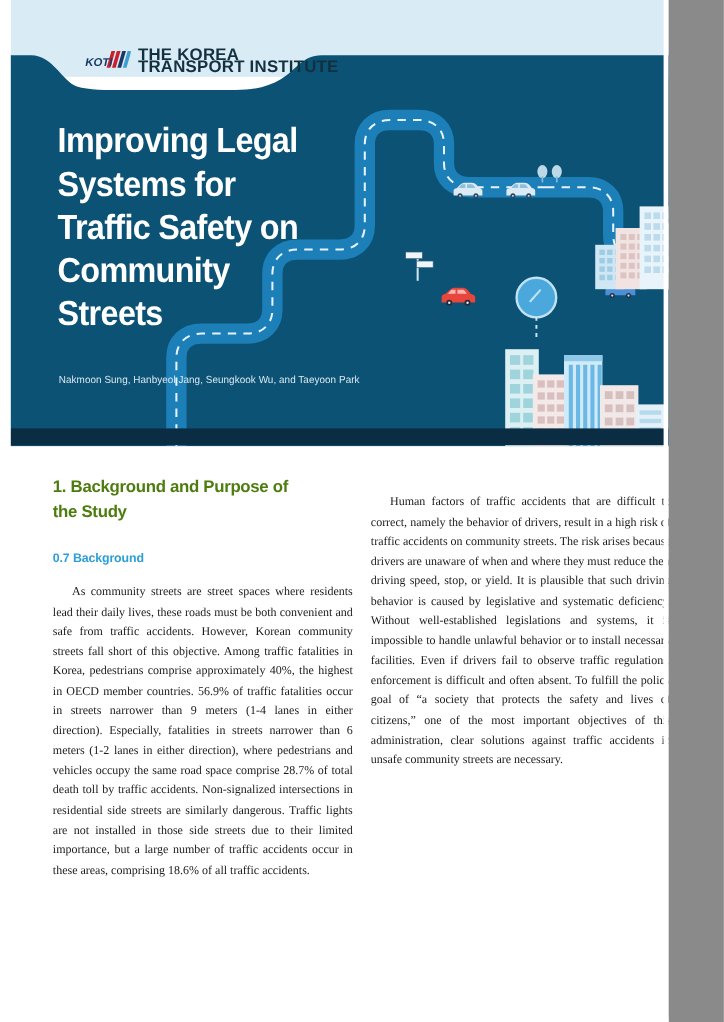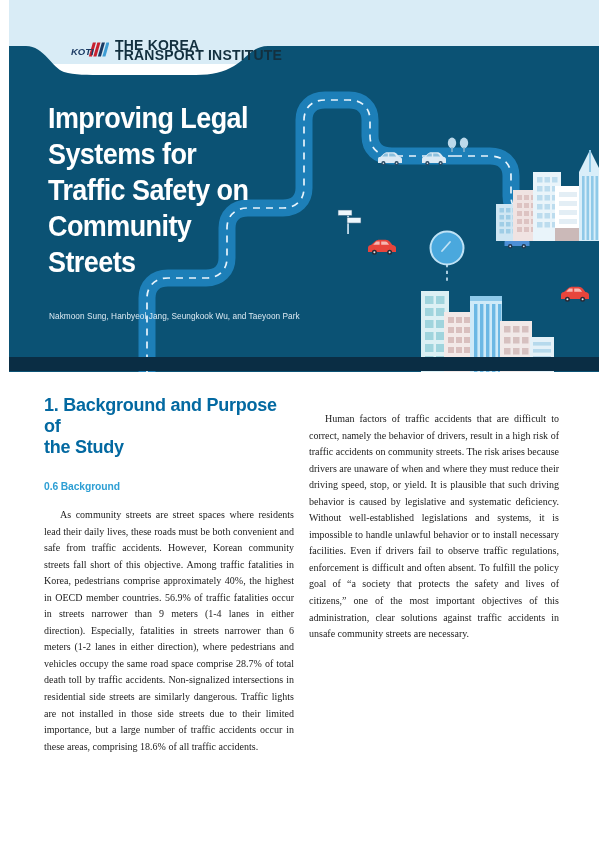--- a/index.html
+++ b/index.html
@@ -2,21 +2,21 @@
 <html><head>
 <meta charset="utf-8">
 <style>
   html, body {
     margin: 0;
     padding: 0;
     background: #8a8a8a;
   }
   #page {
     position: relative;
-    width: 603px;
+    width: 557px;
     height: 852px;
     overflow: hidden;
     background: #ffffff;
     font-family: "Liberation Serif", serif;
   }
 
   
   .top-band {
     position: absolute;
     left: 0; top: 0;
@@ -125,23 +125,23 @@
     top: 0;
     width: 250px;
   }
   .col-left  { left: 44px; }
   .col-right { left: 309px; }
 
   h1.sec {
     margin: 23px 0 0 0;
     font-family: "Liberation Sans", sans-serif;
     font-weight: bold;
-    font-size: 18px;
+    font-size: 14px;
     line-height: 21px;
-    color: #0369a1;
+    color: #4d7c0f;
     letter-spacing: -0.25px;
     text-indent: 0;
     white-space: pre-line;
   }
   h2.sub {
     margin: 22px 0 0 0;
     font-family: "Liberation Sans", sans-serif;
     font-weight: bold;
     font-size: 10.3px;
     line-height: 14px;
@@ -518,21 +518,21 @@
 Community
 Streets</div>
 
   <div class="authors">Nakmoon Sung, Hanbyeol Jang, Seungkook Wu, and Taeyoon Park</div>
 
   <div class="body-area">
 
     <div class="col col-left">
       <h1 class="sec">1. Background and Purpose of
      the Study</h1>
-      <h2 class="sub">0.6 Background</h2>
+      <h2 class="sub">0.7 Background</h2>
       <p class="body indent">As community streets are street spaces where residents lead their daily lives, these roads must be both convenient and safe from traffic accidents. However, Korean community streets fall short of this objective. Among traffic fatalities in Korea, pedestrians comprise approximately 40%, the highest in OECD member countries. 56.9% of traffic fatalities occur in streets narrower than 9 meters (1-4 lanes in either direction). Especially, fatalities in streets narrower than 6 meters (1-2 lanes in either direction), where pedestrians and vehicles occupy the same road space comprise 28.7% of total death toll by traffic accidents. Non-signalized intersections in residential side streets are similarly dangerous. Traffic lights are not installed in those side streets due to their limited importance, but a large number of traffic accidents occur in these areas, comprising 18.6% of all traffic accidents.</p>
     </div>
 
     <div class="col col-right">
       <div class="spacer-26"></div>
       <p class="body indent">Human factors of traffic accidents that are difficult to correct, namely the behavior of drivers, result in a high risk of traffic accidents on community streets. The risk arises because drivers are unaware of when and where they must reduce their driving speed, stop, or yield. It is plausible that such driving behavior is caused by legislative and systematic deficiency. Without well-established legislations and systems, it is impossible to handle unlawful behavior or to install necessary facilities. Even if drivers fail to observe traffic regulations, enforcement is difficult and often absent. To fulfill the policy goal of “a society that protects the safety and lives of citizens,” one of the most important objectives of this administration, clear solutions against traffic accidents in unsafe community streets are necessary.</p>
     </div>
 
   </div>
 

